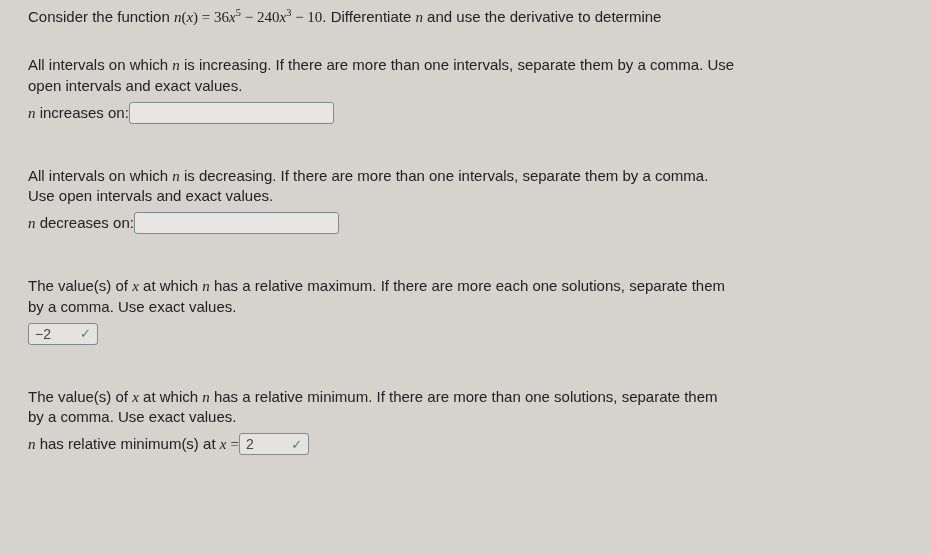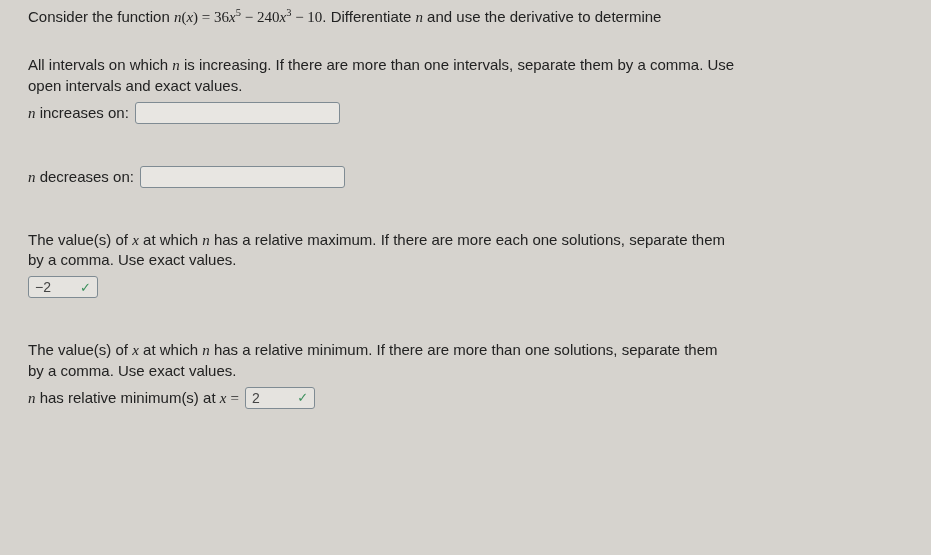--- a/index.html
+++ b/index.html
@@ -31,21 +31,21 @@
   .mathvar {
     font-family: "Times New Roman", serif;
     font-style: italic;
   }
   .matheq {
     font-family: "Times New Roman", serif;
   }
   .answer-row {
     display: flex;
     align-items: center;
-    gap: 6px;
+    gap: 0;
     font-size: 15px;
   }
   .answer-label {
     color: #222;
   }
   .input-box {
     display: inline-flex;
     align-items: center;
     border: 1px solid #7f8b93;
     background: #e5e3df;
@@ -91,20 +91,24 @@
     </div>
     <div class="answer-row">
       <span class="answer-label"><span class="mathvar">n</span><span> increases on:</span></span>
       <span class="input-box input-wide">
         <span class="input-val"></span>
       </span>
     </div>
   </div>
 
   <div class="section">
+    <div class="prompt">
+      <span>All intervals on which </span><span class="mathvar">n</span><span> is decreasing. If there are more than one intervals, separate them by a comma.</span><br>
+      <span>Use open intervals and exact values.</span>
+    </div>
     <div class="answer-row">
       <span class="answer-label"><span class="mathvar">n</span><span> decreases on:</span></span>
       <span class="input-box input-wide">
         <span class="input-val"></span>
       </span>
     </div>
   </div>
 
   <div class="section">
     <div class="prompt">

